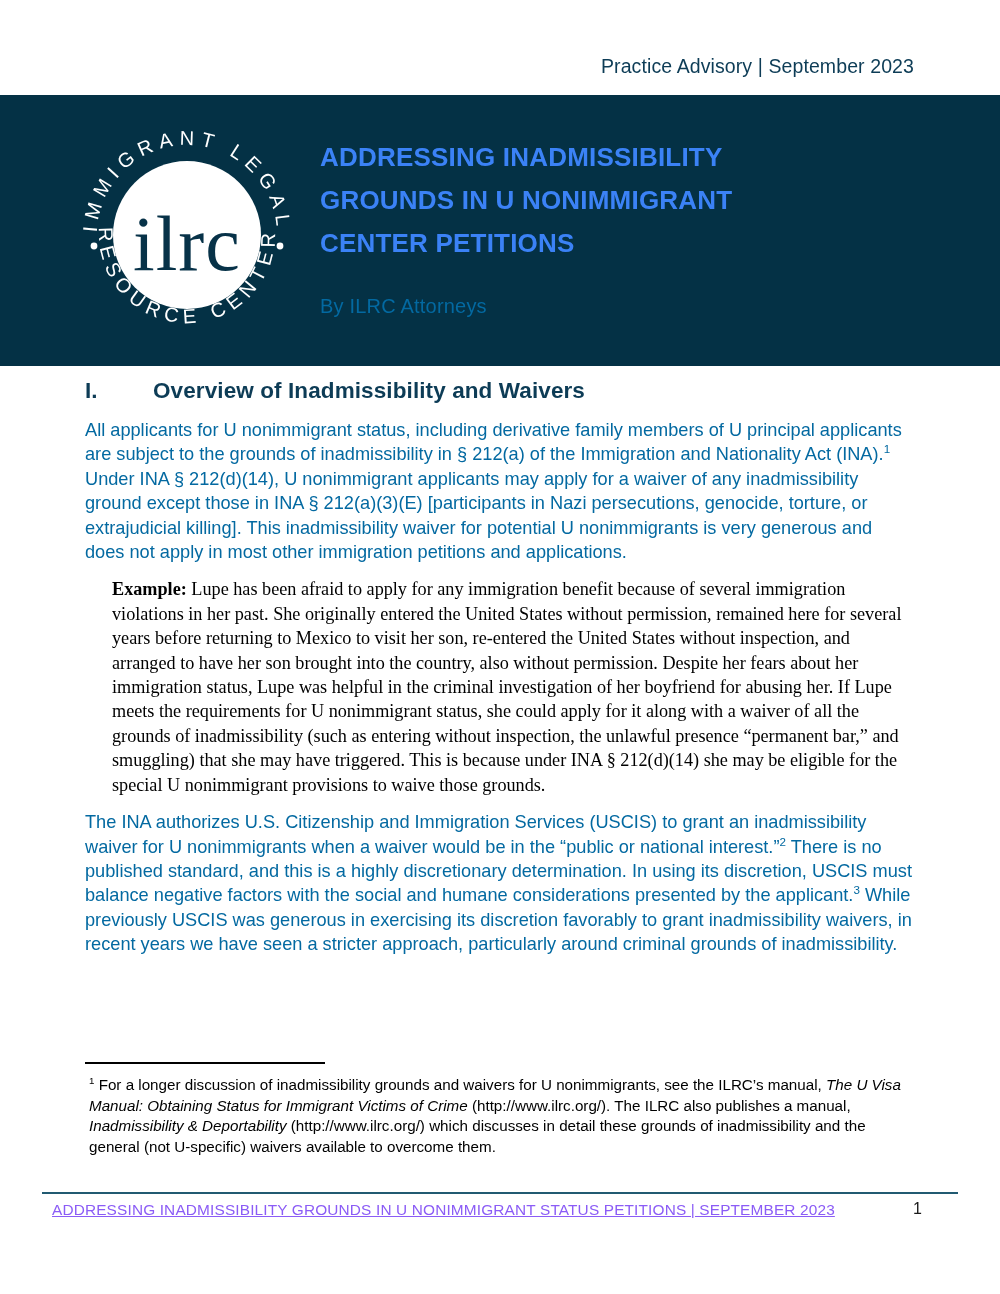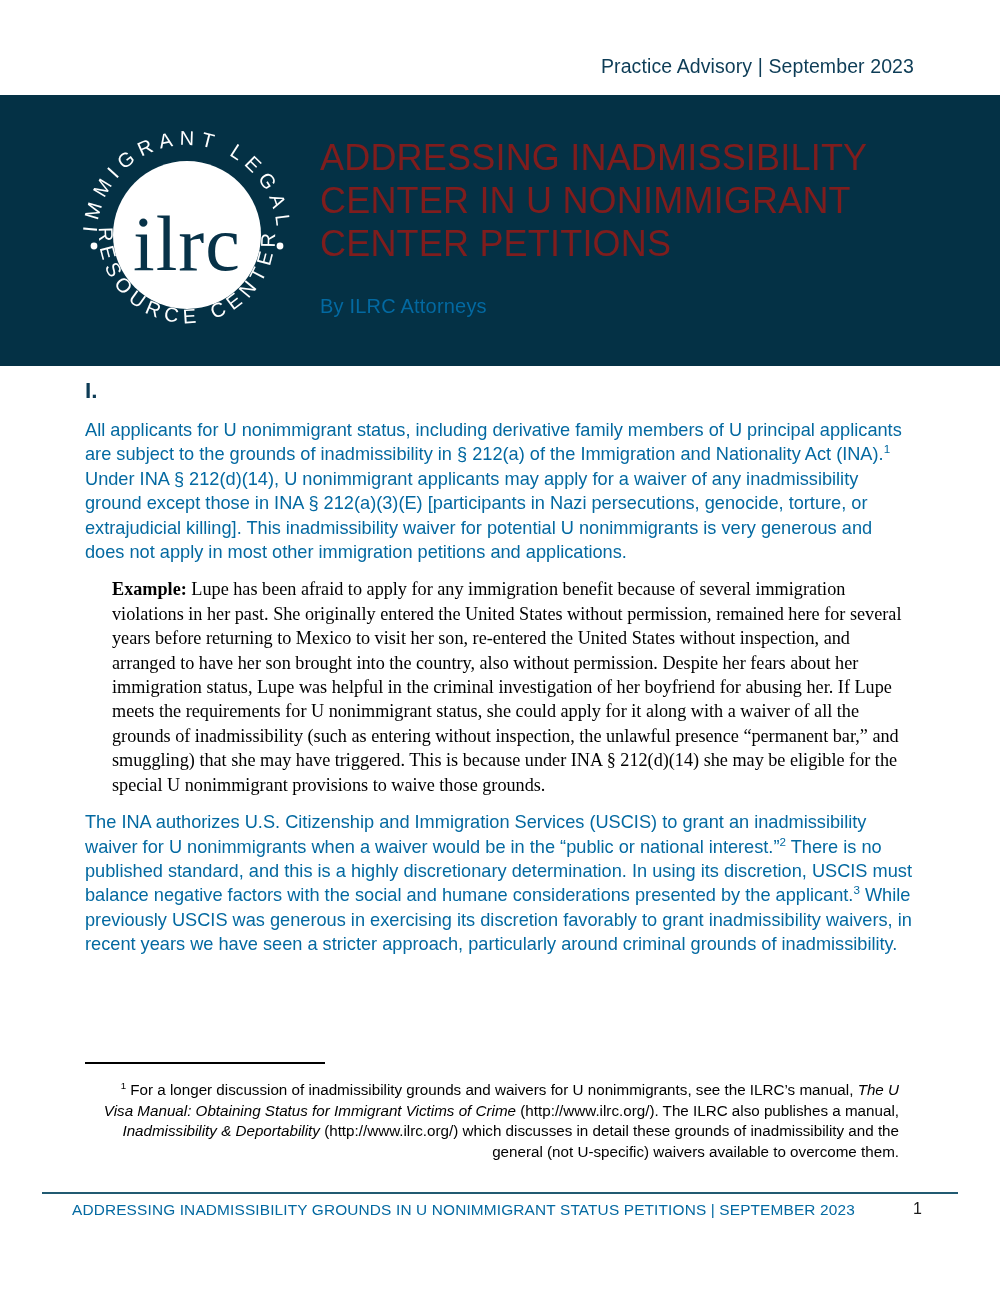--- a/index.html
+++ b/index.html
@@ -51,25 +51,25 @@
   .logo svg { display: block; }
 
   
   .title-block {
     position: absolute;
     left: 320px;
     top: 136px;
     width: 620px;
   }
   .doc-title {
-    font-size: 36px;
+    font-size: 26px;
     line-height: 43px;
-    color: #7f1d1d;
+    color: #3b82f6;
     letter-spacing: 0.2px;
-    font-weight: 400;
+    font-weight: 700;
   }
   .byline {
     position: absolute;
     left: 320px;
     top: 295px;
     font-size: 20px;
     color: #0369a1;
     letter-spacing: 0.2px;
   }
 
@@ -122,45 +122,45 @@
     top: 1062px;
     width: 830px;
   }
   .fn-rule {
     width: 240px;
     height: 0;
     border-top: 2px solid #000000;
     margin-bottom: 11px;
   }
   p.footnote {
-    margin: 16px;
+    margin: 4px;
     font-size: 15.2px;
     line-height: 20.6px;
     color: #000;
-    text-align: right;
   }
   .ital { font-style: italic; }
 
   
   .footer-rule {
     position: absolute;
     left: 42px;
     top: 1192px;
     width: 916px;
     height: 0;
     border-top: 2px solid #215a71;
   }
   .footer-text {
     position: absolute;
-    left: 72px;
+    left: 52px;
     top: 1201px;
     font-size: 15.4px;
-    color: #0369a1;
+    color: #8b5cf6;
     letter-spacing: 0.15px;
     white-space: nowrap;
+    text-decoration: underline;
   }
   .footer-page {
     position: absolute;
     left: 913px;
     top: 1200px;
     font-size: 16px;
     color: #1a1a1a;
   }
 </style>
 </head>
@@ -186,29 +186,30 @@
         <textPath href="#arcBot" startOffset="50%" text-anchor="middle">RESOURCE CENTER</textPath>
       </text>
       <circle cx="22" cy="126" r="3.4" fill="#ffffff"></circle>
       <circle cx="208" cy="126" r="3.4" fill="#ffffff"></circle>
       <text x="115" y="150" text-anchor="middle" font-family="'Liberation Serif', serif" font-size="78" fill="#073248" letter-spacing="1">ilrc</text>
     </svg>
   </div>
 
   <div class="title-block">
     <div class="doc-title">ADDRESSING INADMISSIBILITY</div>
-    <div class="doc-title">CENTER IN U NONIMMIGRANT</div>
+    <div class="doc-title">GROUNDS IN U NONIMMIGRANT</div>
     <div class="doc-title">CENTER PETITIONS</div>
   </div>
   <div class="byline">By ILRC Attorneys</div>
 
   <div class="content">
 
     <h1 class="section">
       <span class="numeral">I.</span>
+      <span>Overview of Inadmissibility and Waivers</span>
     </h1>
 
     <p class="body"><span>All applicants for U nonimmigrant status, including derivative family members of U principal applicants are subject to the grounds of inadmissibility in § 212(a) of the Immigration and Nationality Act (INA).</span><sup>1</sup><span> Under INA § 212(d)(14), U nonimmigrant applicants may apply for a waiver of any inadmissibility ground except those in INA § 212(a)(3)(E) [participants in Nazi persecutions, genocide, torture, or extrajudicial killing]. This inadmissibility waiver for potential U nonimmigrants is very generous and does not apply in most other immigration petitions and applications.</span></p>
 
     <p class="example"><span class="bold">Example:</span><span> Lupe has been afraid to apply for any immigration benefit because of several immigration violations in her past. She originally entered the United States without permission, remained here for several years before returning to Mexico to visit her son, re-entered the United States without inspection, and arranged to have her son brought into the country, also without permission. Despite her fears about her immigration status, Lupe was helpful in the criminal investigation of her boyfriend for abusing her. If Lupe meets the requirements for U nonimmigrant status, she could apply for it along with a waiver of all the grounds of inadmissibility (such as entering without inspection, the unlawful presence “permanent bar,” and smuggling) that she may have triggered. This is because under INA § 212(d)(14) she may be eligible for the special U nonimmigrant provisions to waive those grounds.</span></p>
 
     <p class="body"><span>The INA authorizes U.S. Citizenship and Immigration Services (USCIS) to grant an inadmissibility waiver for U nonimmigrants when a waiver would be in the “public or national interest.”</span><sup>2</sup><span> There is no published standard, and this is a highly discretionary determination. In using its discretion, USCIS must balance negative factors with the social and humane considerations presented by the applicant.</span><sup>3</sup><span> While previously USCIS was generous in exercising its discretion favorably to grant inadmissibility waivers, in recent years we have seen a stricter approach, particularly around criminal grounds of inadmissibility.</span></p>
   </div>
 
   <div class="footnote-area">

